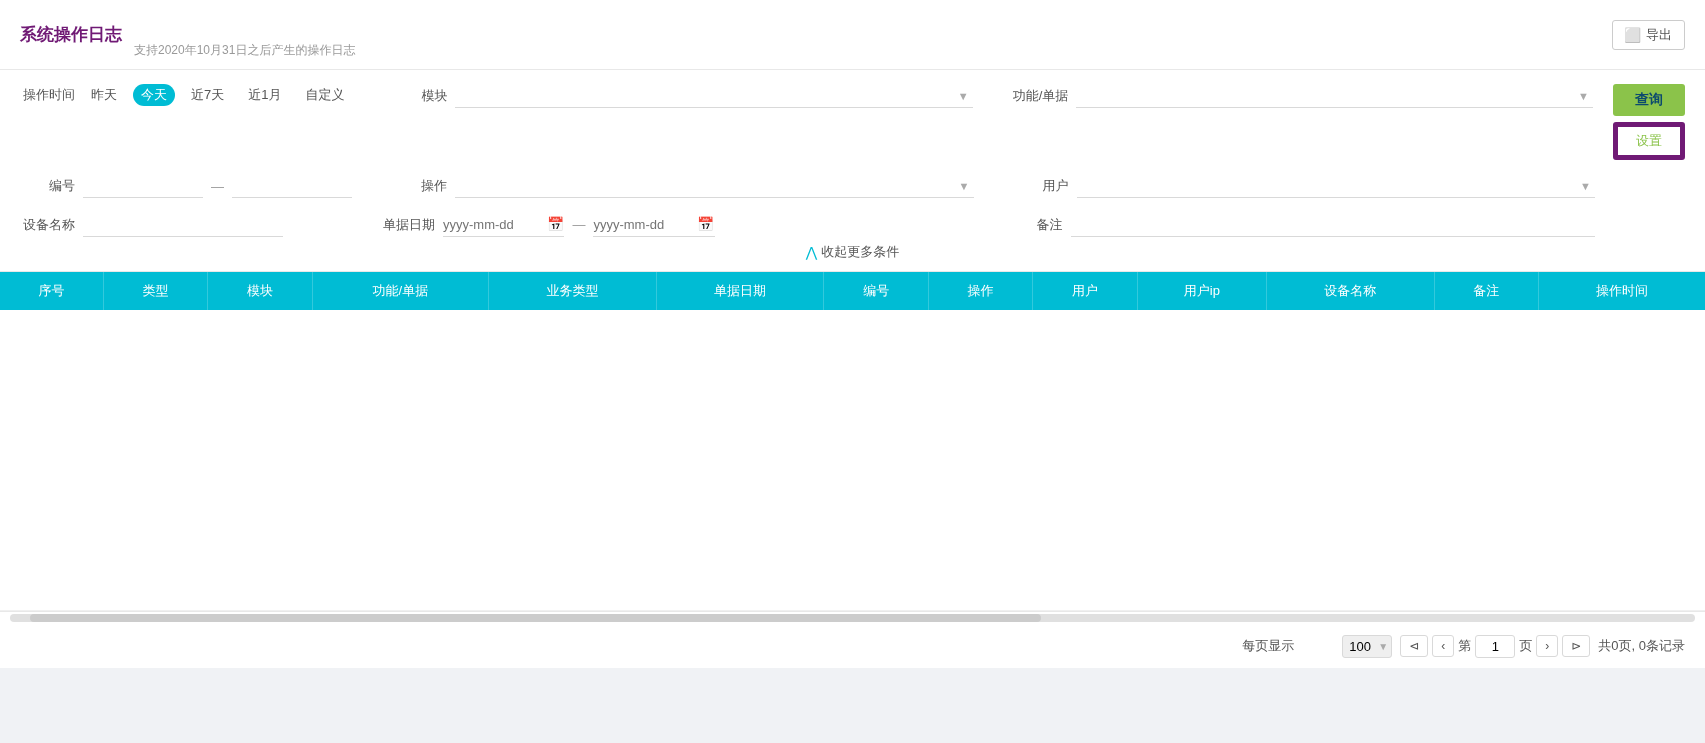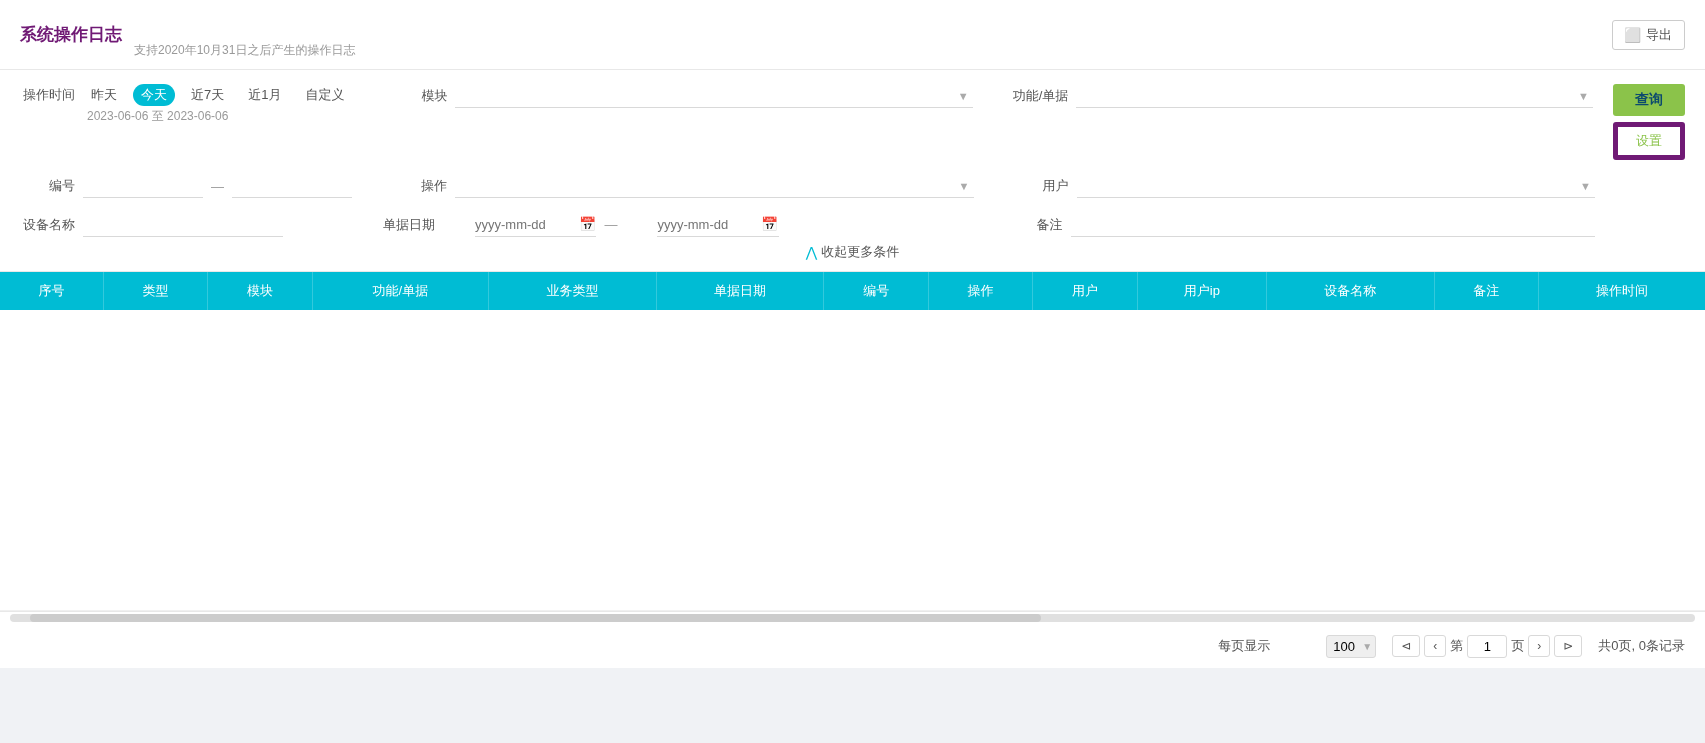--- a/index.html
+++ b/index.html
@@ -52,21 +52,21 @@
     
     .text-input {
       border: none; border-bottom: 1px solid #d9d9d9; outline: none;
       font-size: 13px; padding: 4px 0; min-width: 120px; background: transparent;
     }
 
     .dash { margin: 0 8px; color: #999; }
 
     
     .date-input-wrap {
-      display: flex; align-items: center; border-bottom: 1px solid #d9d9d9; padding: 4px 0; margin-left: 32px;
+      display: flex; align-items: center; border-bottom: 1px solid #d9d9d9; padding: 4px 0;
     }
     .date-input {
       border: none; outline: none; font-size: 13px; background: transparent;
       width: 100px; color: #bbb;
     }
     .date-icon { color: #00bcd4; margin-left: 4px; font-size: 14px; cursor: pointer; }
 
     
     .collapse-row {
       display: flex; justify-content: center; align-items: center;
@@ -118,21 +118,21 @@
     .scrollbar-track {
       width: 100%; height: 8px; background: #e0e0e0; border-radius: 4px; position: relative;
     }
     .scrollbar-thumb {
       position: absolute; left: 20px; width: 60%; height: 100%; background: #ccc; border-radius: 4px;
     }
 
     
     .pagination-bar {
       display: flex; align-items: center; justify-content: flex-end;
-      padding: 10px 20px; background: #fff; gap: 16px; font-size: 13px; color: #555;
+      padding: 10px 20px; background: #fff; gap: 8px; font-size: 13px; color: #555;
     }
     .page-size-select {
       border: 1px solid #d9d9d9; border-radius: 3px; padding: 3px 6px;
       font-size: 13px; outline: none; appearance: none; padding-right: 20px;
       position: relative;
     }
     .page-size-wrap { position: relative; display: inline-flex; align-items: center; padding-left: 40px; }
     .page-size-wrap .arrow { position: absolute; right: 4px; top: 50%; transform: translateY(-50%); color: #aaa; font-size: 10px; pointer-events: none; }
 
     .pagination-nav { display: flex; align-items: center; gap: 4px; }
@@ -174,23 +174,20 @@
     <div style="display:flex;flex-direction:column;min-width:320px;">
       <div class="cell">
         <span class="cell-label">操作时间</span>
         <div class="time-options">
           <button class="time-btn">昨天</button>
           <button class="time-btn active">今天</button>
           <button class="time-btn">近7天</button>
           <button class="time-btn">近1月</button>
           <button class="time-btn">自定义</button>
         </div>
-      </div>
-      <div style="padding-left:63px;margin-top:2px;">
-        <span class="time-range">2023-06-06 至 2023-06-06</span>
       </div>
     </div>
 
     <div class="cell" style="flex:1;margin-left:40px;">
       <span class="cell-label">模块</span>
       <div class="dropdown-wrap" style="flex:1;">
         <select><option value=""></option></select>
         <span class="dropdown-arrow">▼</span>
       </div>
     </div>

